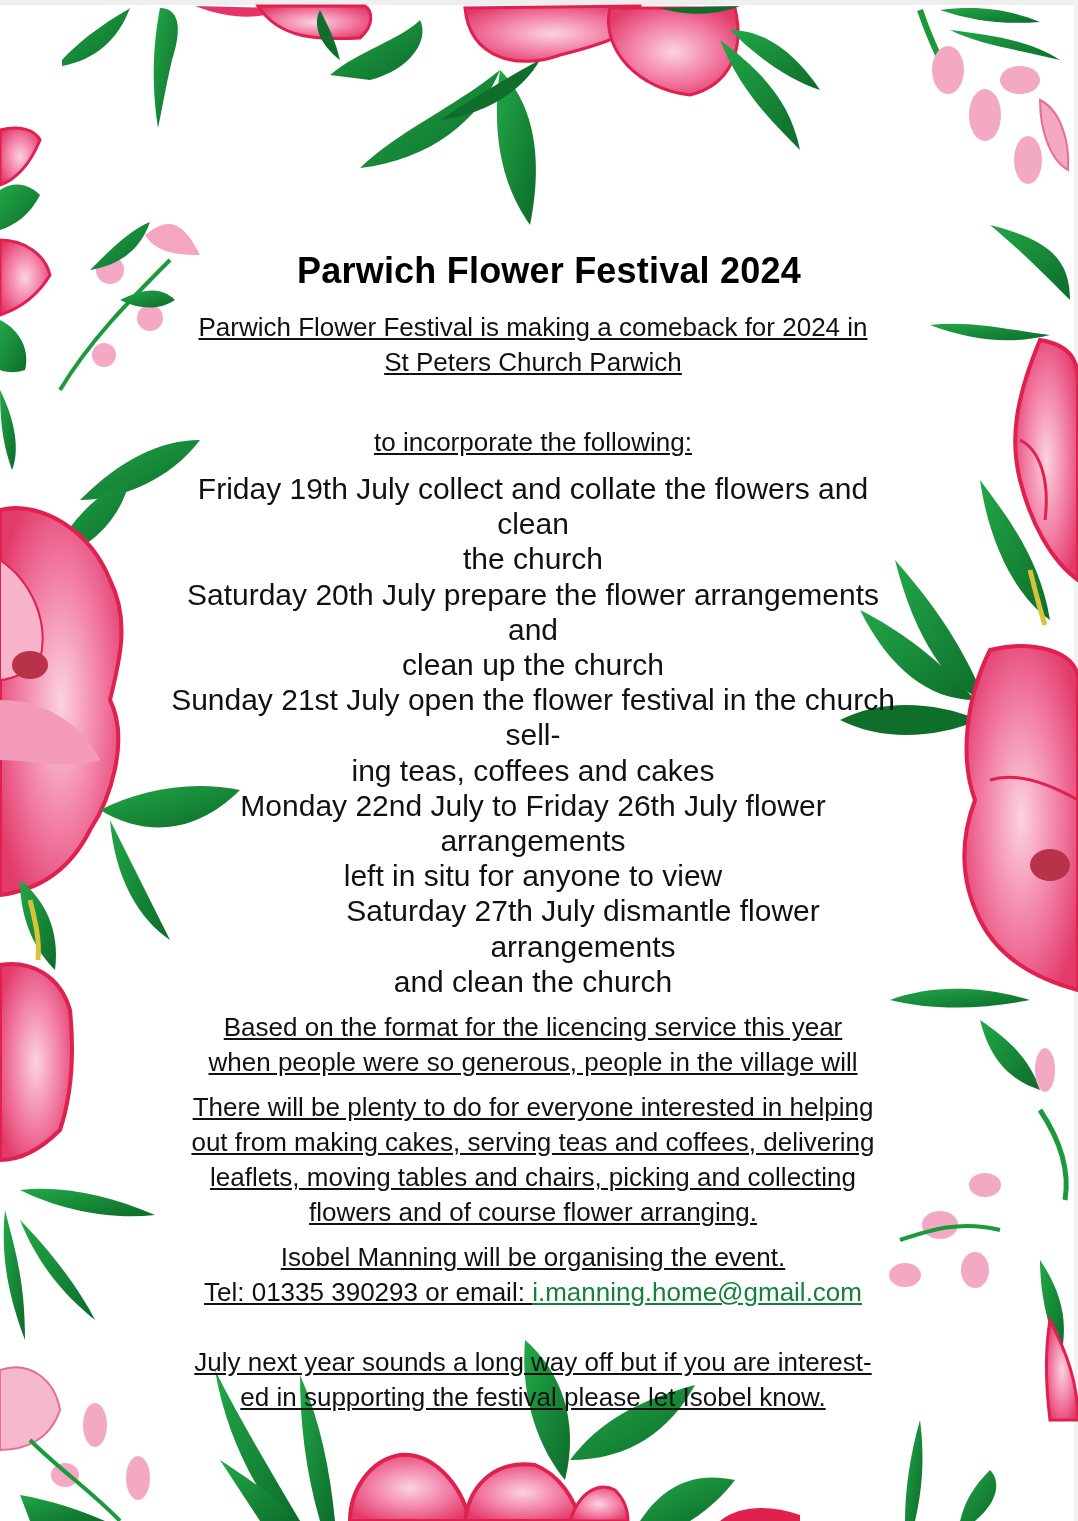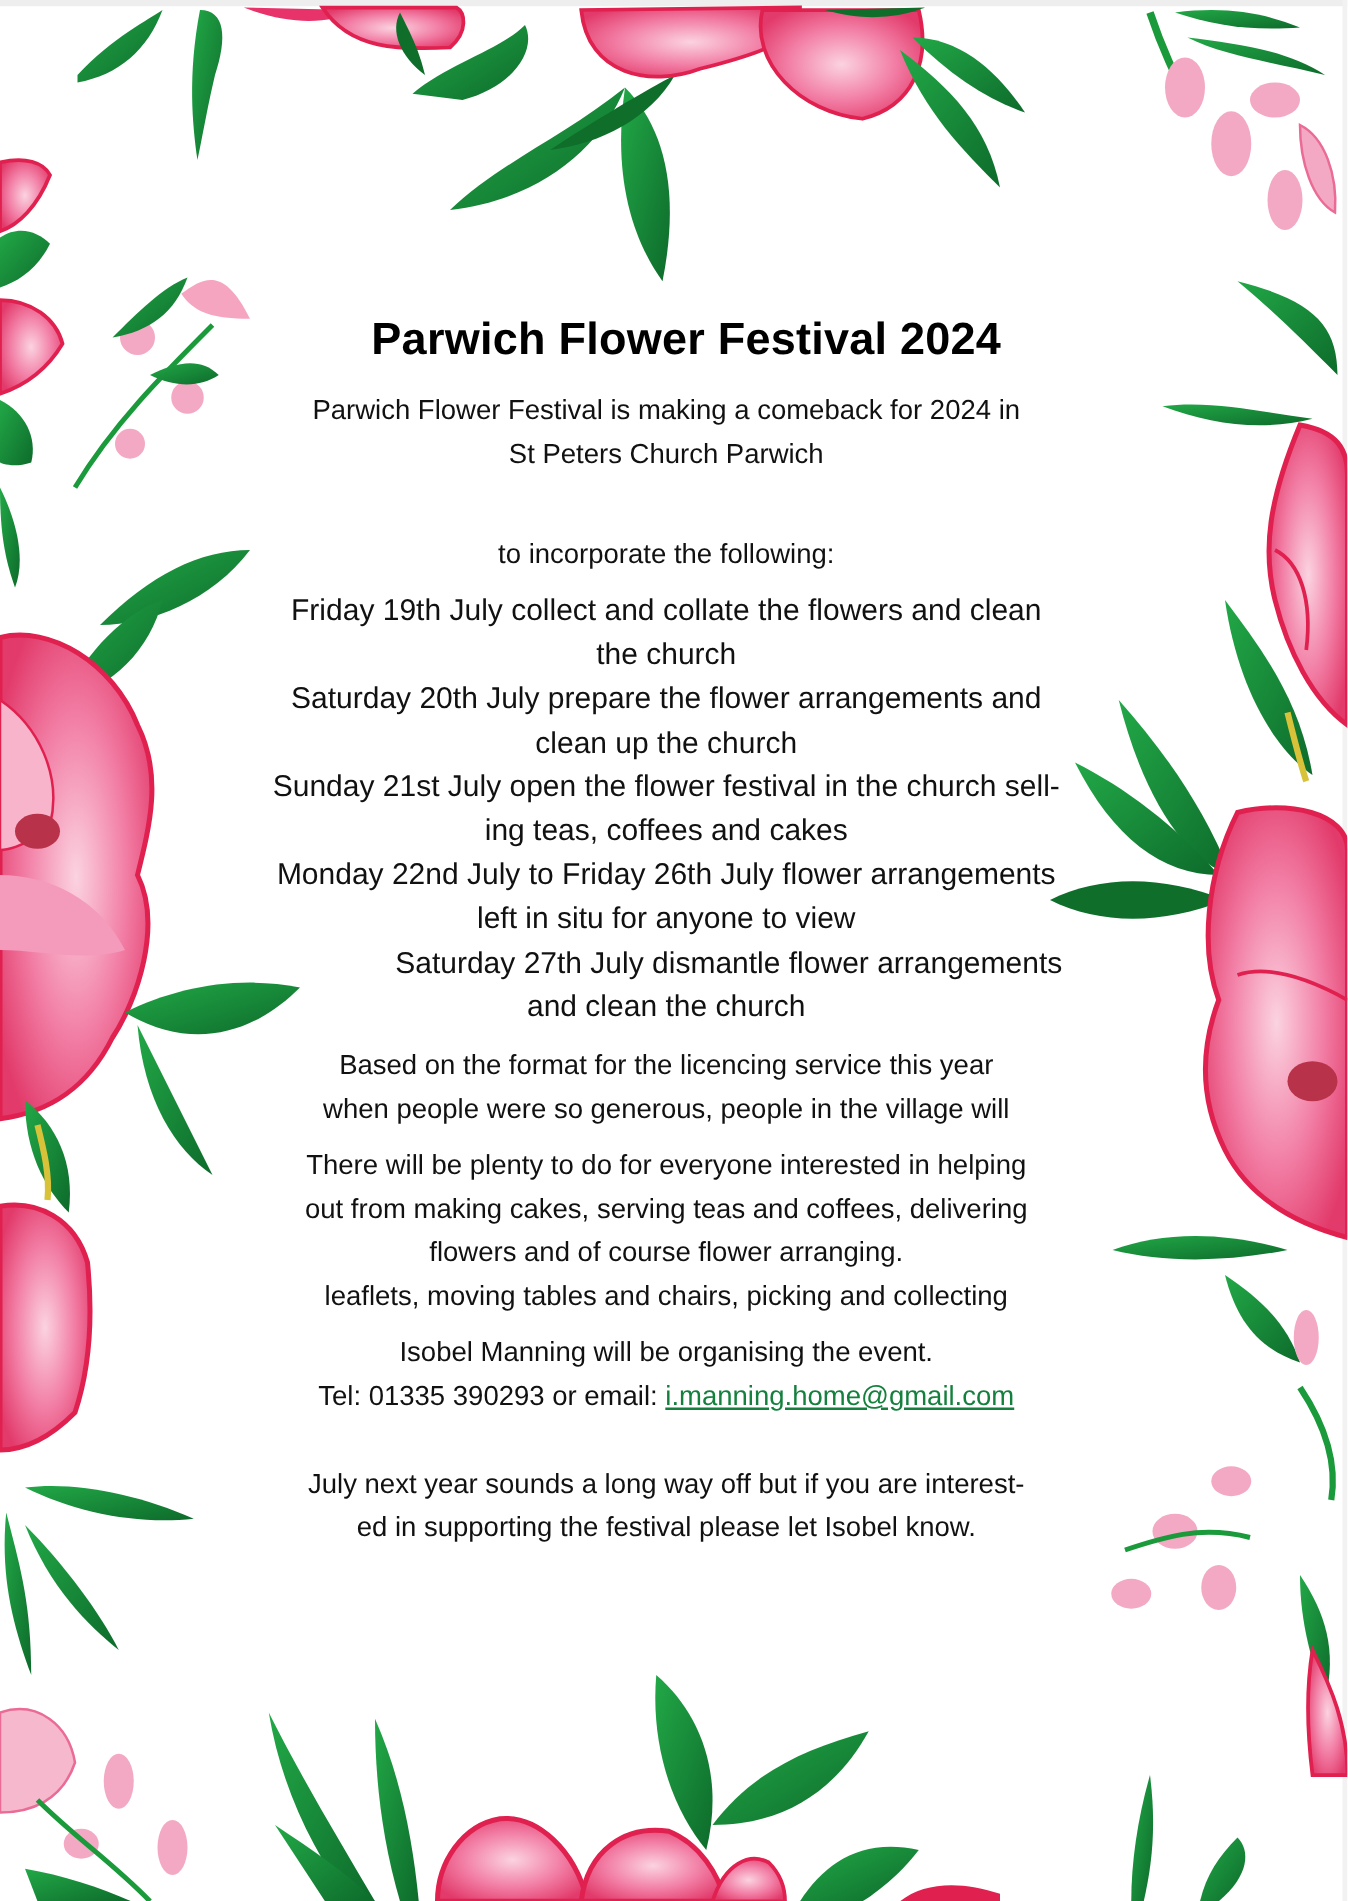--- a/index.html
+++ b/index.html
@@ -42,29 +42,30 @@
     }
     .title {
       font-weight: bold;
       font-size: 36px;
       line-height: 62px;
       margin: 0 0 8px 32px;
       letter-spacing: 0.2px;
       color: #000000;
     }
     .para {
-      font-size: 22px;
+      font-size: 26px;
       line-height: 35px;
       margin: 0;
+      text-decoration: underline;
     }
     .gap-lg { height: 45px; }
     .gap-md { height: 11px; }
     .gap-sm { height: 10px; }
     .sched {
-      font-size: 24px;
+      font-size: 30px;
       line-height: 35.2px;
       margin: 0;
       text-align: center;
     }
     .sched .line { display: block; }
     .indent-right { padding-left: 100px; }
     .link {
       color: #15803d;
       text-decoration: underline;
       cursor: pointer;
@@ -238,22 +239,22 @@
   <p class="para">
     <span style="display:block">Based on the format for the licencing service this year</span>
     <span style="display:block">when people were so generous, people in the village will</span>
   </p>
 
   <div class="gap-sm"></div>
 
   <p class="para">
     <span style="display:block">There will be plenty to do for everyone interested in helping</span>
     <span style="display:block">out from making cakes, serving teas and coffees, delivering</span>
+    <span style="display:block">leaflets, moving tables and chairs, picking and collecting</span>
     <span style="display:block">flowers and of course flower arranging.</span>
-    <span style="display:block">leaflets, moving tables and chairs, picking and collecting</span>
   </p>
 
   <div class="gap-sm"></div>
 
   <p class="para">
     <span style="display:block">Isobel Manning will be organising the event.</span>
     <span style="display:block"><span>Tel: 01335 390293 or email: </span><a class="link" href="mailto:i.manning.home@gmail.com">i.manning.home@gmail.com</a></span>
   </p>
 
   <div class="gap-lg" style="height:35px"></div>

